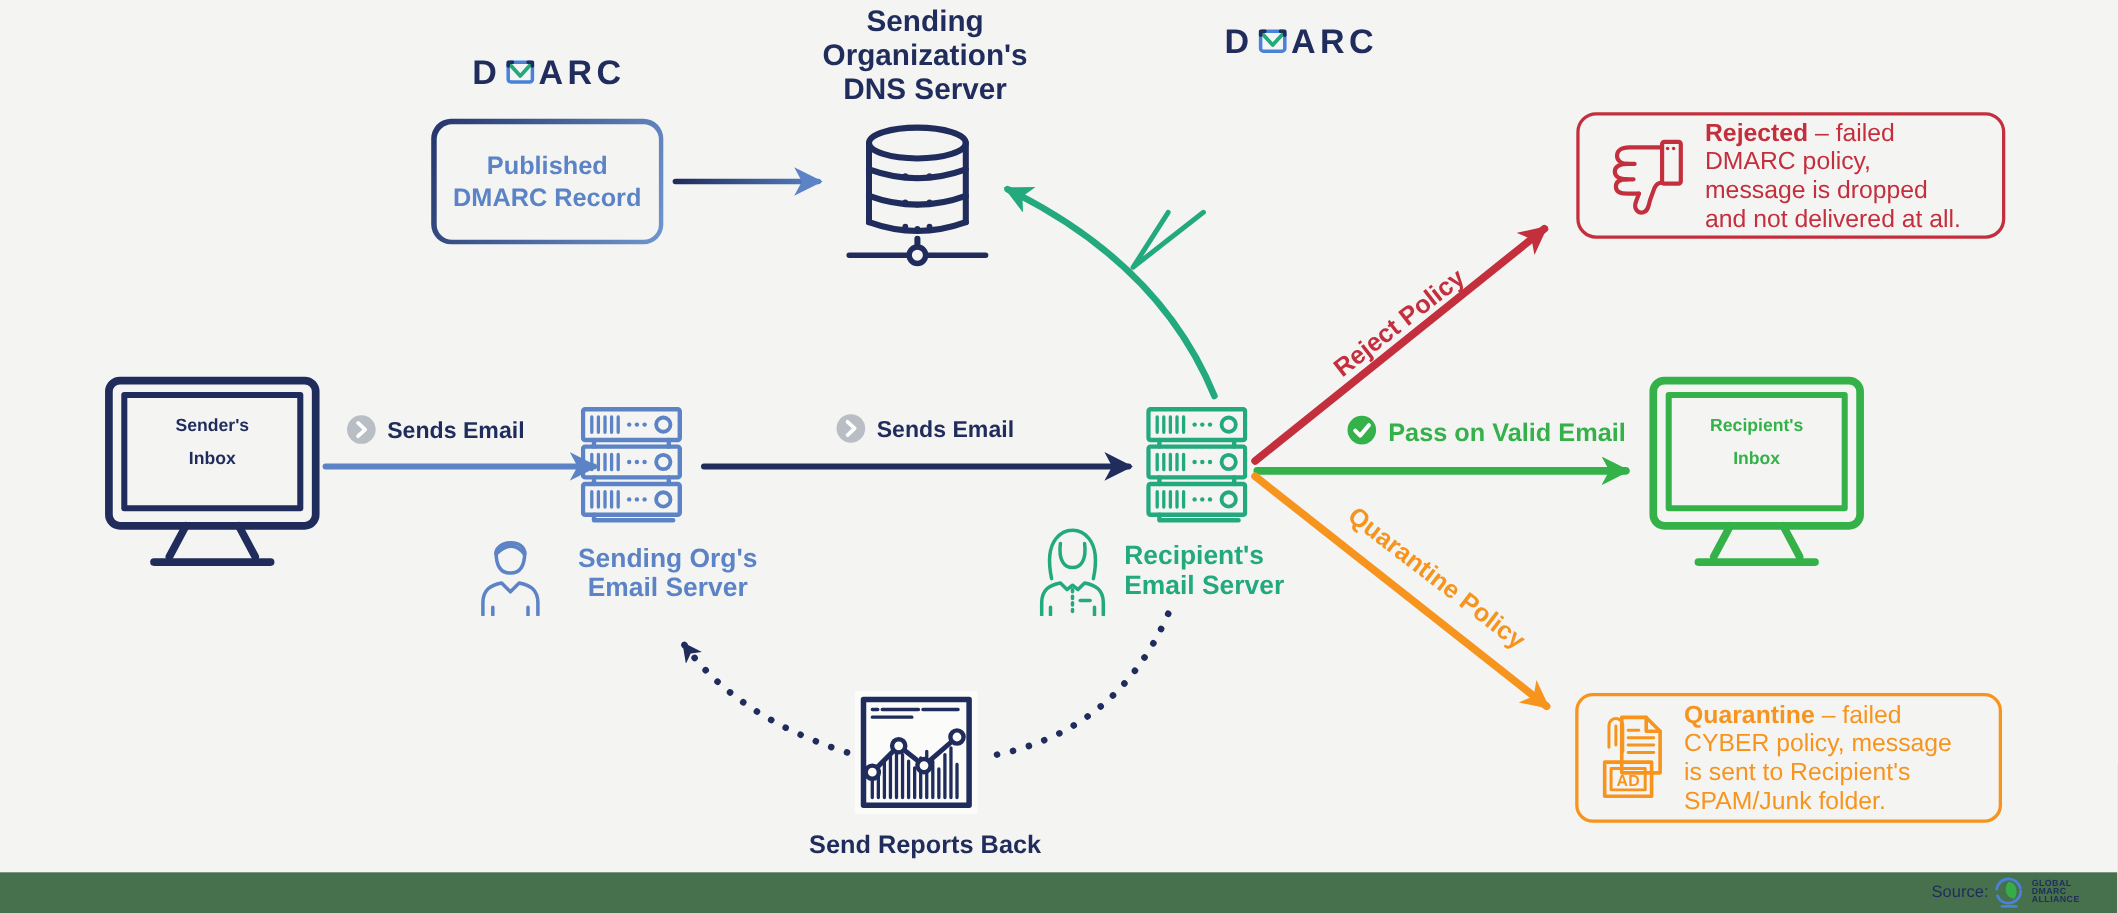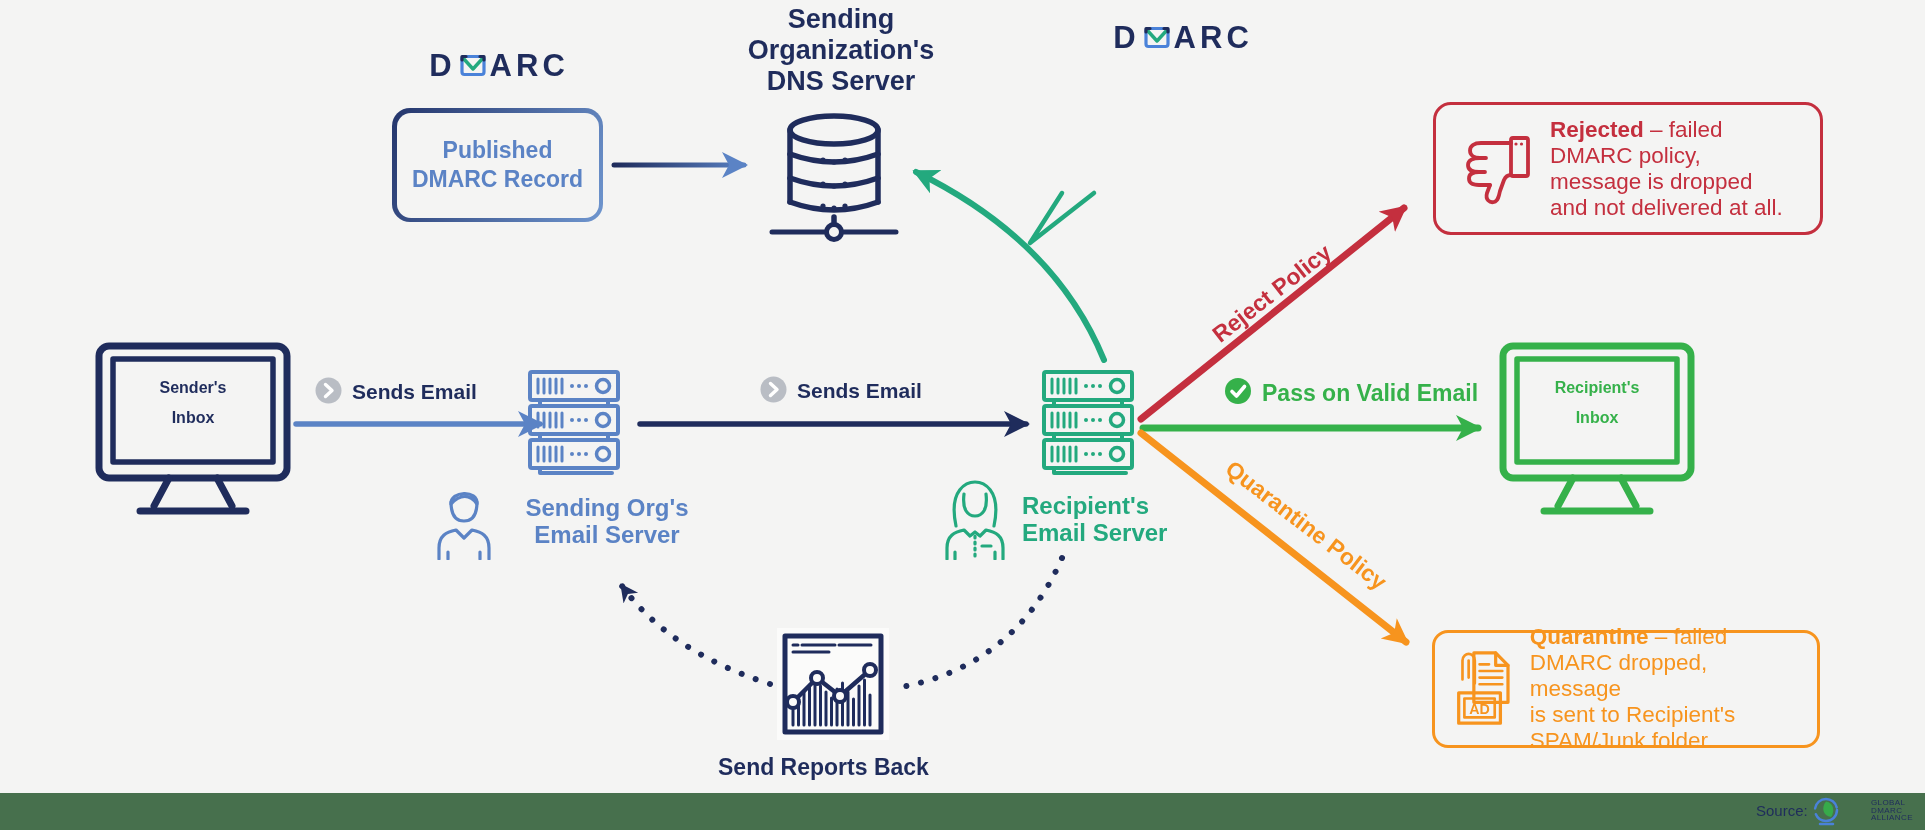--- a/index.html
+++ b/index.html
@@ -36,24 +36,24 @@
   .orange-border{border:3.5px solid var(--orange);}
   .statusbox .txt{font-size:22.5px;line-height:26px;font-weight:500;}
   .red-text{color:var(--red);} .orange-text{color:var(--orange);}
   .statusbox b{font-weight:800;}
   .mon-label{font-weight:600;font-size:16px;line-height:30px;text-align:center;}
   .nav-text{color:var(--navy);} .grn-text{color:var(--green);} .teal-text{color:var(--teal);} .blue-text{color:var(--blue);}
   .flow-label{color:var(--navy);font-size:21px;font-weight:700;}
   .srv-label{font-size:24px;line-height:27px;font-weight:600;}
   .policy-label{font-size:23px;font-weight:800;text-align:center;width:230px;}
   .pass-label{color:var(--green);font-size:23px;font-weight:800;}
-  .reports-label{color:var(--navy);font-size:23px;font-weight:700;}
+  .reports-label{color:var(--navy);font-size:23px;font-weight:700;text-align:center;}
   .footer{background:var(--footerbar);}
   .src{color:var(--navy);font-size:15px;}
-  .org{color:var(--navy);font-size:8px;line-height:7.5px;font-weight:400;letter-spacing:.4px;margin-left:24px;}
+  .org{color:var(--navy);font-size:8px;line-height:7.5px;font-weight:700;letter-spacing:.4px;}
   .ad-txt{font:bold 15px "Liberation Sans",sans-serif;fill:var(--orange);text-anchor:middle;}
   .srv-blue .u{stroke:var(--blue)} .srv-blue .dot{fill:var(--blue);stroke:none}
   .srv-teal .u{stroke:var(--teal)} .srv-teal .dot{fill:var(--teal);stroke:none}
   .mono-nav .u{stroke:var(--navy)} .mono-grn .u{stroke:var(--green)}
 </style>
 </head>
 <body>
 
 <div id="canvas">
 
@@ -146,21 +146,21 @@
     <span>D</span>
     <svg width="28" height="26" viewBox="0 0 28 26">
       <rect x="3" y="3.5" width="22" height="18" rx="2.5" class="ln" stroke="var(--envblue)" stroke-width="3.2"></rect>
       <path d="M4,5 L14,16 L24,5" class="ln cT" stroke-width="3.4"></path>
       <path d="M3,7 V3.5 H7 M21,3.5 H25 V7" class="ln cN" stroke-width="3.2"></path>
     </svg>
     <span>ARC</span>
   </div>
 
 
-  <div class="abs statusbox red-border" style="left:1433px;top:102px;width:390px;height:133px;">
+  <div class="abs statusbox red-border" style="left:1433px;top:102px;width:390px;height:115px;">
     <svg width="80" height="72" viewBox="0 0 80 72">
       <g class="ln cR" stroke-width="3.8">
         <rect x="57" y="5" width="17" height="38" rx="2"></rect>
         <path d="M57,10 H27 C20,10 16,13 16,17.5 C16,22 20,25 26,25 H32"></path>
         <path d="M26,25 C19,25 14,27 14,32 C14,37 19,39 25,39 H31"></path>
         <path d="M25,39 C19,39 15,41 15,45.5 C15,50 19,52 25,52 H36"></path>
         <path d="M36,52 L33,60 C31,67 36,70 40,69 C44,68 45,63 46,58 L50,47 C51.5,43.5 54,42 57,42"></path>
       </g>
       <circle cx="62" cy="11" r="1.6" class="fR"></circle>
         <circle cx="67.5" cy="11" r="1.6" class="fR"></circle>
@@ -308,21 +308,21 @@
         <path stroke-width="2.8" d="M28,16 H38 M28,23 H52 M28,30 H52 M28,37 H52"></path>
         <path stroke-width="2.8" d="M10,32 V12 C10,7 14,5 16.5,5 C19,5 23,7 23,12 V36"></path>
         <path stroke-width="2.8" d="M16.5,30 V12"></path>
         <rect x="6" y="46" width="44" height="32"></rect>
         <rect x="12" y="52" width="32" height="20" stroke-width="2.8"></rect>
       </g>
       <text x="28" y="68" class="ad-txt">AD</text>
     </svg>
     <div class="txt orange-text">
       <div><b>Quarantine</b><span> – failed</span></div>
-      <div>DMARC dropped, message</div>
+      <div>CYBER policy, message</div>
       <div>is sent to Recipient's</div>
       <div>SPAM/Junk folder.</div>
     </div>
   </div>
 
   <svg class="abs" style="left:777px;top:628px;" width="112" height="112" viewBox="0 0 112 112">
     <rect x="0" y="0" width="112" height="112" fill="#fbfbfa"></rect>
     <g class="ln cN">
       <rect x="8" y="8" width="96" height="96" stroke-width="5"></rect>
       <path stroke-width="3" d="M16,17 H21 M25,17 H58 M62,17 H94 M16,24 H52"></path>

